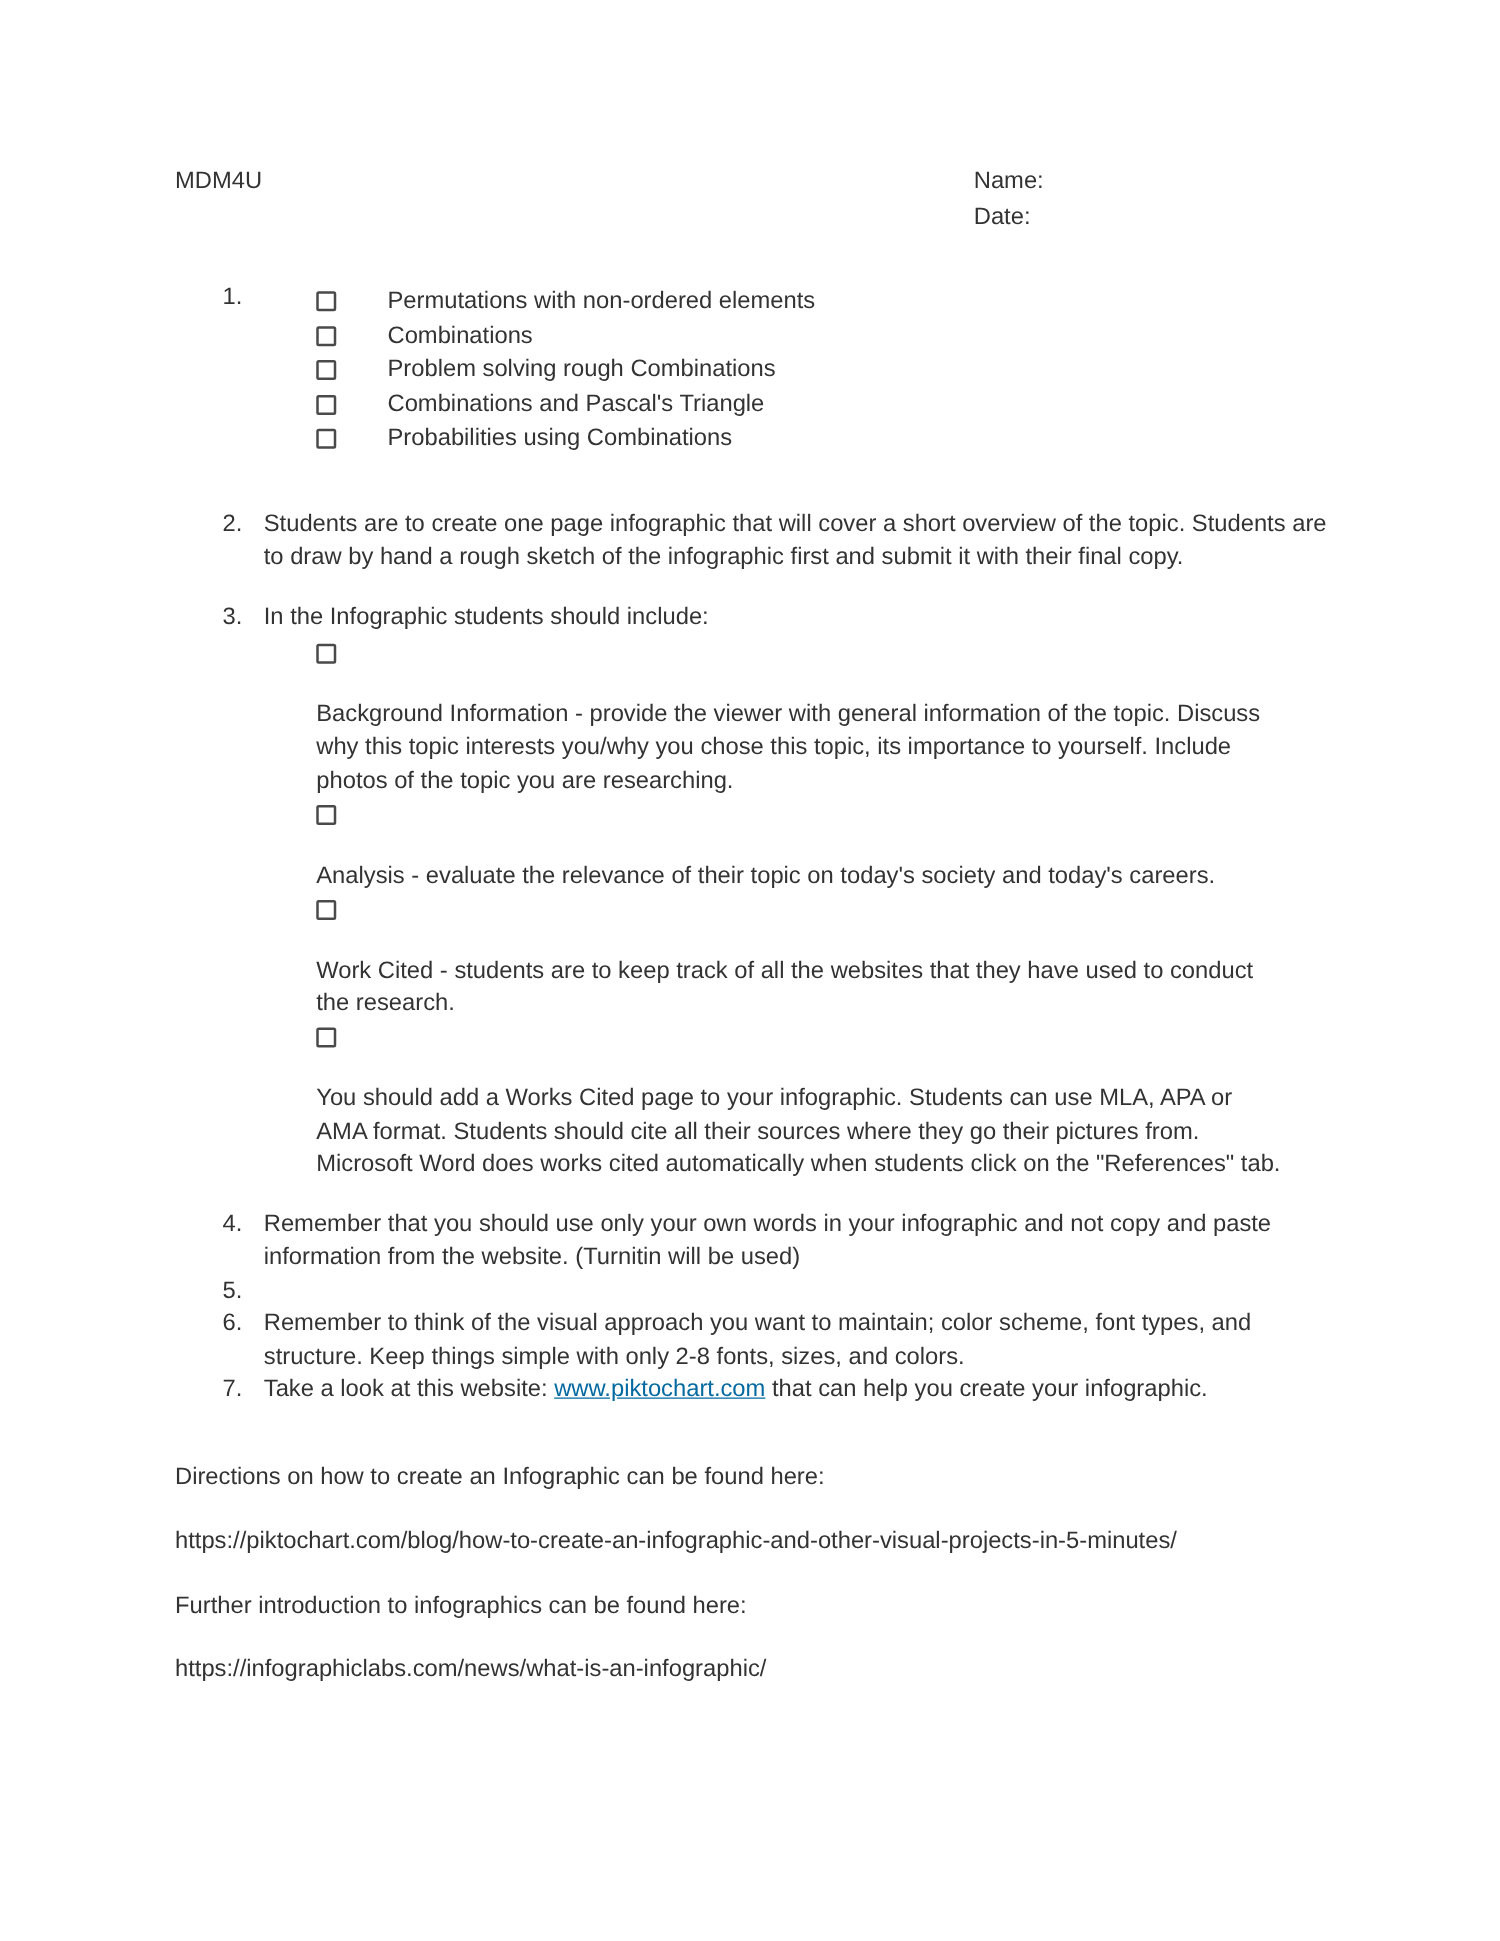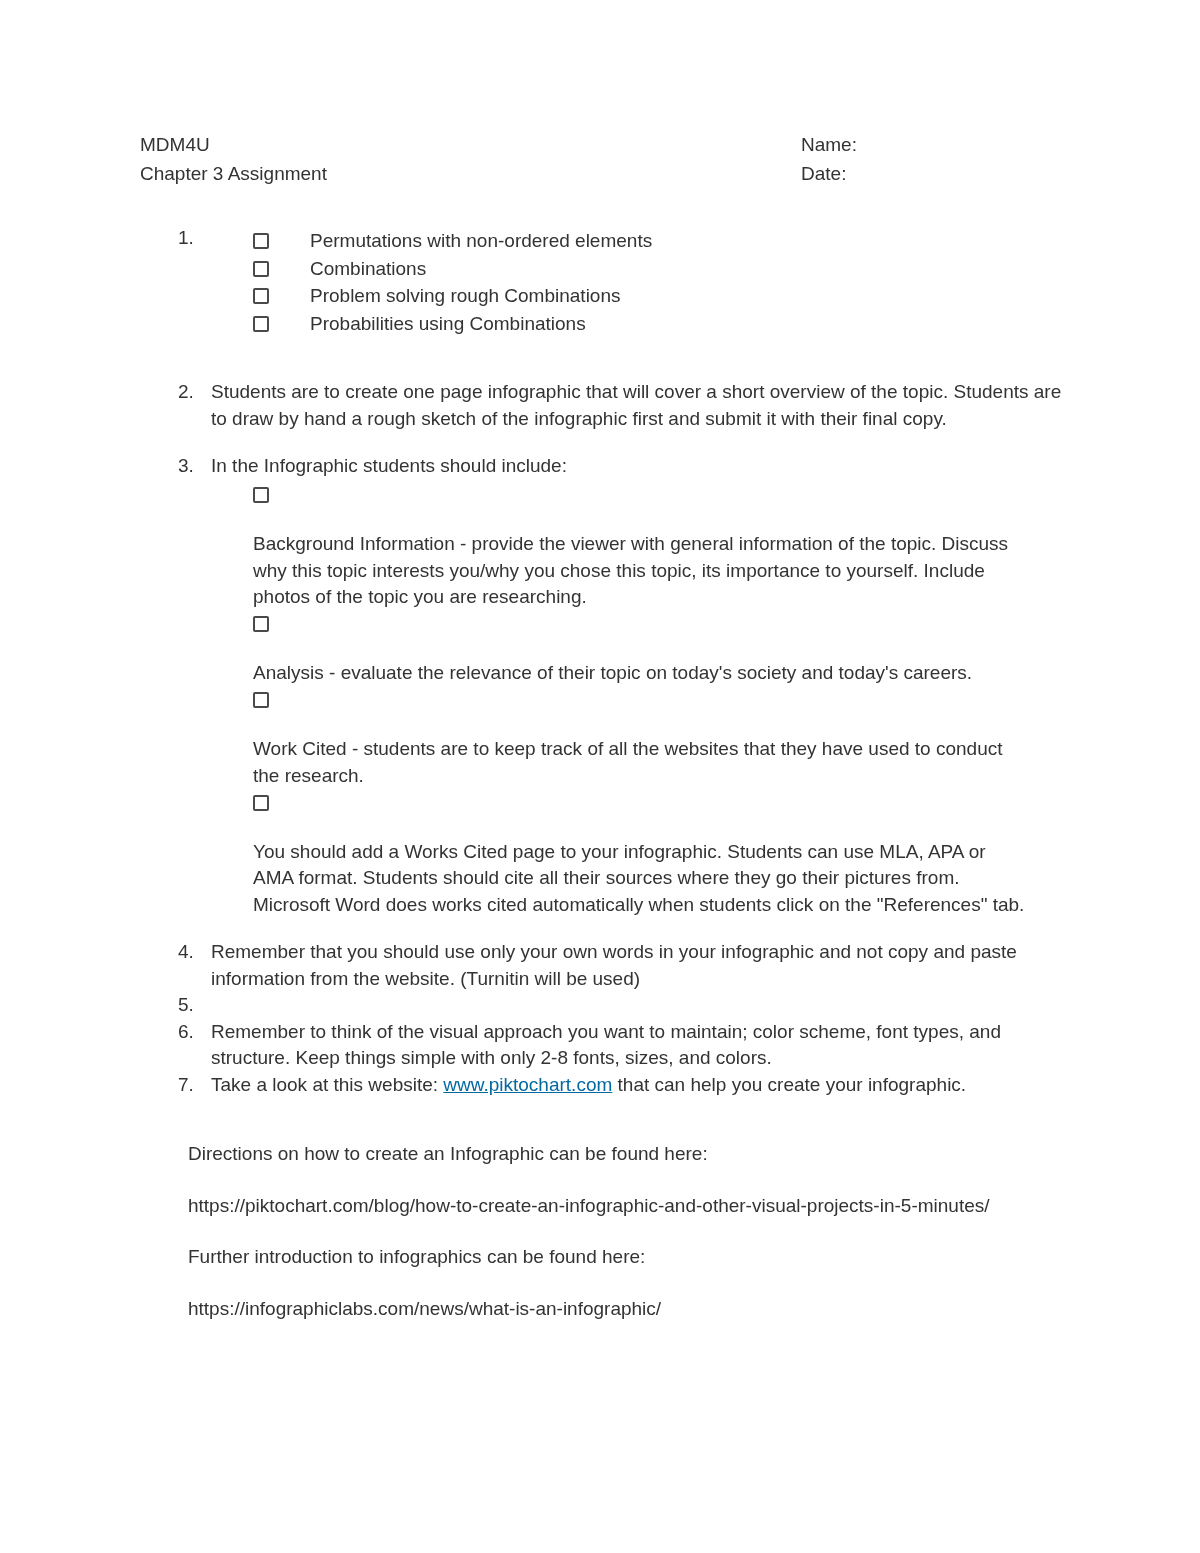--- a/index.html
+++ b/index.html
@@ -22,21 +22,21 @@
   }
   
   .header {
     position: relative;
     font-size: 19px;
     line-height: 29px;
     height: 58px;
   }
   .header-right {
     position: absolute;
-    left: 661px;
+    left: 639px;
     top: 0;
   }
   
   .list {
     margin-top: 37px;
     font-size: 19px;
     line-height: 26.5px;
   }
   .li {
     display: flex;
@@ -80,35 +80,33 @@
   .doc-link {
     color: #0369a1;
     text-decoration: underline;
     cursor: pointer;
   }
   
   .footer {
     margin-top: 43px;
     font-size: 19px;
     line-height: 26.5px;
-    margin-left: 48px;
   }
   .footer p {
     margin: 0 0 25px 0;
   }
 </style>
 </head>
 <body>
 
 <div class="doc">
 
   <div class="header">
     <div class="header-left">
       <div>MDM4U</div>
-      <div>Chapter 3 Assignment</div>
     </div>
     <div class="header-right">
       <div>Name:</div>
       <div>Date:</div>
     </div>
   </div>
 
   <div class="list">
 
     <div class="li">
@@ -119,20 +117,24 @@
             <span class="cb"></span>
             <span class="cb-text">Permutations with non-ordered elements</span>
           </div>
           <div class="cb-row">
             <span class="cb"></span>
             <span class="cb-text">Combinations</span>
           </div>
           <div class="cb-row">
             <span class="cb"></span>
             <span class="cb-text">Problem solving rough Combinations</span>
+          </div>
+          <div class="cb-row">
+            <span class="cb"></span>
+            <span class="cb-text">Combinations and Pascal's Triangle</span>
           </div>
           <div class="cb-row">
             <span class="cb"></span>
             <span class="cb-text">Probabilities using Combinations</span>
           </div>
         </div>
       </div>
     </div>
 
     <div class="li gap-lg">

